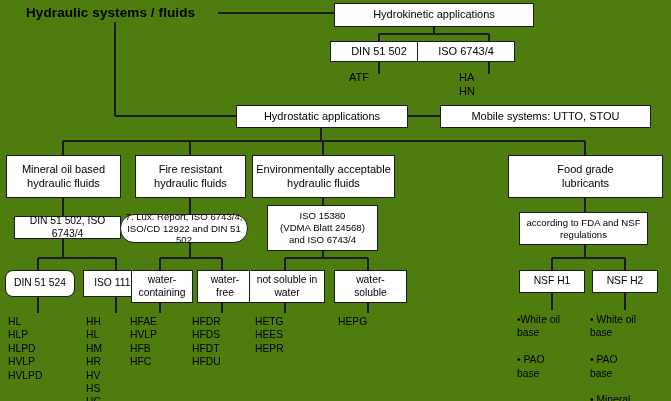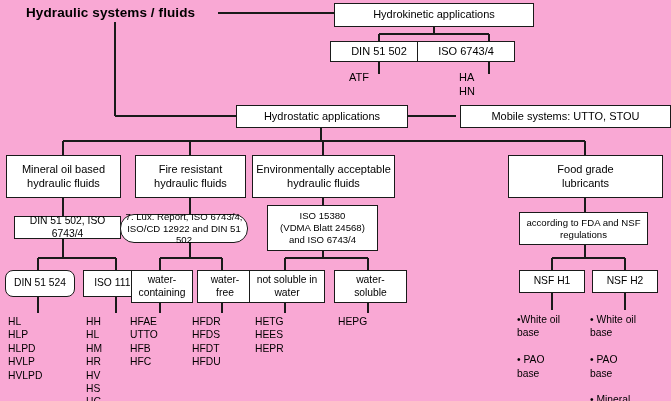--- a/index.html
+++ b/index.html
@@ -1,19 +1,19 @@
 <!DOCTYPE html>
 <html><head>
 <meta charset="utf-8">
 <style>
   html,body{margin:0;padding:0;background:#ffffff;}
   #root{
     position:relative;
     width:671px;height:401px;
-    background:#f9a8d4;
+    background:#4d7c0f;
     font-family:"Liberation Sans", sans-serif;
     overflow:hidden;
   }
   #lines{position:absolute;left:0;top:0;width:671px;height:401px;}
   .node{
     position:absolute;
     box-sizing:border-box;
     border:1.3px solid #1a1a1a;
     background:#ffffff;
     display:flex;
@@ -118,21 +118,21 @@
 
   <div class="node f11" style="left:417px;top:41px;width:98px;height:21px;">ISO 6743/4</div>
 
   <div class="leaf f11" style="left:349px;top:70px;width:60px;">ATF</div>
 
   <div class="leaf f11" style="left:459px;top:70px;width:60px;">HA
 HN</div>
 
   <div class="node f11" style="left:236px;top:105px;width:172px;height:23px;">Hydrostatic applications</div>
 
-  <div class="node f11" style="left:460px;top:105px;width:211px;height:23px;">Mobile systems: UTTO, STOU</div>
+  <div class="node f11" style="left:440px;top:105px;width:211px;height:23px;">Mobile systems: UTTO, STOU</div>
 
   <div class="node f11" style="left:6px;top:155px;width:115px;height:43px;">Mineral oil based
 hydraulic fluids</div>
 
   <div class="node f11" style="left:135px;top:155px;width:111px;height:43px;">Fire resistant
 hydraulic fluids</div>
 
   <div class="node f11" style="left:252px;top:155px;width:143px;height:43px;">Environmentally acceptable
 hydraulic fluids</div>
 
@@ -181,21 +181,21 @@
 
   <div class="leaf f10" style="left:86px;top:315px;width:60px;">HH
 HL
 HM
 HR
 HV
 HS
 HG</div>
 
   <div class="leaf f10" style="left:130px;top:315px;width:60px;">HFAE
-UTTO
+HVLP
 HFB
 HFC</div>
 
   <div class="leaf f10" style="left:192px;top:315px;width:60px;">HFDR
 HFDS
 HFDT
 HFDU</div>
 
   <div class="leaf f10" style="left:255px;top:315px;width:60px;">HETG
 HEES

